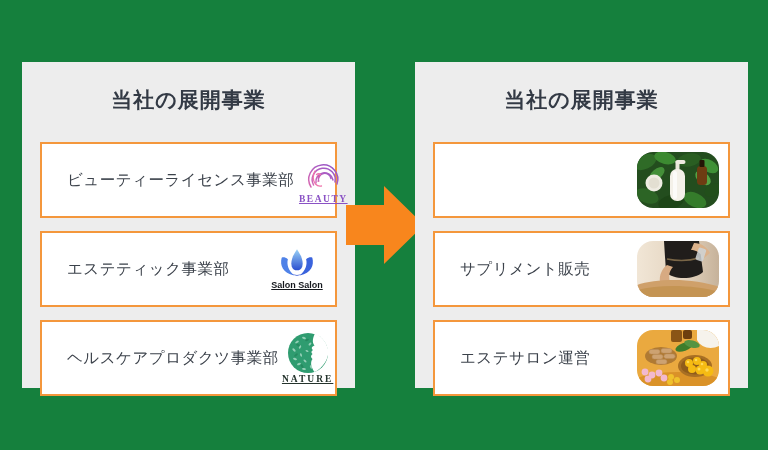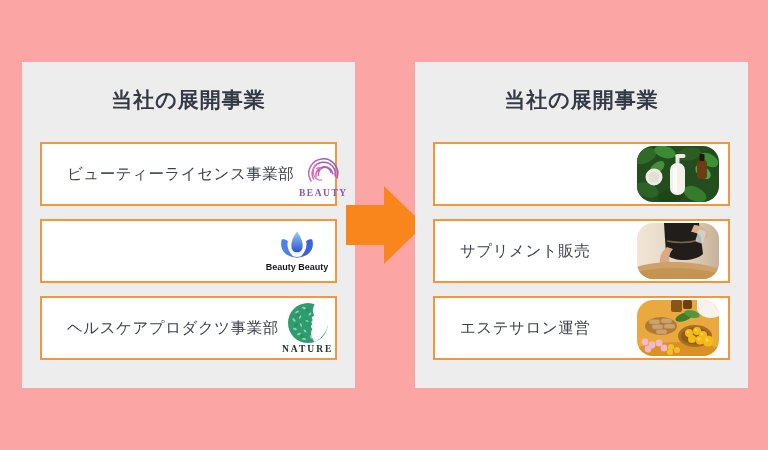--- a/index.html
+++ b/index.html
@@ -1,50 +1,50 @@
 <!DOCTYPE html>
 <html><head>
 <meta charset="utf-8">
 <style>
   html,body{margin:0;padding:0;}
   body{
     width:768px;height:450px;
     font-family:"Liberation Sans","DejaVu Sans",sans-serif;
     background:#fafafa;
   }
-  .canvas{position:relative;width:768px;height:450px;background:#fca5a5;overflow:hidden;}
+  .canvas{position:relative;width:768px;height:450px;background:#15803d;overflow:hidden;}
   .panel{
     position:absolute;top:62px;width:333px;height:326px;
     background:#ededed;box-sizing:border-box;
   }
   .panel-before{left:22px;}
   .panel-after{left:415px;}
   .panel-title{
     margin:24px 0 0;text-align:center;
     font-size:21px;line-height:28px;font-weight:700;
     color:#333a45;letter-spacing:1px;
   }
   .boxes{position:absolute;left:18px;right:18px;top:80px;}
   .biz-box{
-    height:64px;box-sizing:border-box;
+    height:76px;box-sizing:border-box;
     background:#ffffff;border:2px solid #f4973c;
     margin-bottom:13px;
     display:flex;align-items:center;
     padding:0 9px 0 25px;
   }
   .biz-label{
     flex:1;font-size:15.5px;color:#3c424b;letter-spacing:0.5px;
     white-space:nowrap;
   }
   .brand{
     width:58px;flex:none;margin-left:auto;
     display:flex;flex-direction:column;align-items:center;line-height:1;
   }
   .brand svg{display:block;}
-  .wordmark{margin-top:1px;white-space:nowrap;}
+  .wordmark{margin-top:1px;white-space:nowrap;text-decoration:underline;}
   .wm-beauty{font-family:"Liberation Serif","DejaVu Serif",serif;font-weight:700;font-size:9.5px;letter-spacing:1.5px;color:#8a52c5;}
   .wm-salon{font-weight:700;font-size:9px;letter-spacing:0;color:#15181d;}
   .wm-nature{font-family:"Liberation Serif","DejaVu Serif",serif;font-weight:700;font-size:9.5px;letter-spacing:2px;color:#24332c;text-align:right;}
   .photo{
     width:82px;height:56px;flex:none;margin-left:auto;
     border-radius:16px;overflow:hidden;
   }
   .photo svg{display:block;width:82px;height:56px;}
   .arrow{position:absolute;left:346px;top:186px;width:78px;height:78px;}
 </style>
@@ -79,34 +79,35 @@
               <path d="M13.5,18.5 q2,-1.5 4,0"></path>
             </g>
             <circle cx="15.5" cy="20.5" r="0.9" fill="#e05a9a"></circle>
             <path d="M13.8,24.5 q1.6,1.6 3.2,0 q-1.6,2.4 -3.2,0 Z" fill="#e05a9a"></path>
           </svg>
           <span class="wordmark wm-beauty">BEAUTY</span>
         </span>
       </div>
 
       <div class="biz-box">
+        <span class="biz-label">エステティック事業部</span>
         <span class="brand">
           <svg width="46" height="32" viewBox="0 0 48 33">
             <defs>
               <linearGradient id="bl1" x1="0" y1="0" x2="0" y2="1">
                 <stop offset="0" stop-color="#9ad2f6"></stop>
                   <stop offset="1" stop-color="#2b4fd0"></stop>
               </linearGradient>
             </defs>
             <path d="M24,1 C20,7 17,13 18.5,19 C20,24.5 28,24.5 29.5,19 C31,13 28,7 24,1 Z" fill="url(#bl1)"></path>
             <path d="M8,10 C6,18 9,26 21,28.5 C15,23 13,17 14.5,11.5 C12,9.5 9.5,9 8,10 Z" fill="#4f82e8"></path>
             <path d="M40,10 C42,18 39,26 27,28.5 C33,23 35,17 33.5,11.5 C36,9.5 38.5,9 40,10 Z" fill="#3a63dd"></path>
             <path d="M17,26 Q24,31.5 31,26 Q24,30 17,26 Z" fill="#2b4fd0"></path>
           </svg>
-          <span class="wordmark wm-salon">Beauty Beauty</span>
+          <span class="wordmark wm-salon">Salon Salon</span>
         </span>
       </div>
 
       <div class="biz-box">
         <span class="biz-label">ヘルスケアプロダクツ事業部</span>
         <span class="brand">
           <svg width="42" height="42" viewBox="0 0 42 42">
             <circle cx="21" cy="21" r="20" fill="#2f9c70"></circle>
             <g fill="#eafaf2" opacity="0.55">
               <ellipse cx="10" cy="10" rx="2" ry="1" transform="rotate(-30 10 10)"></ellipse>

